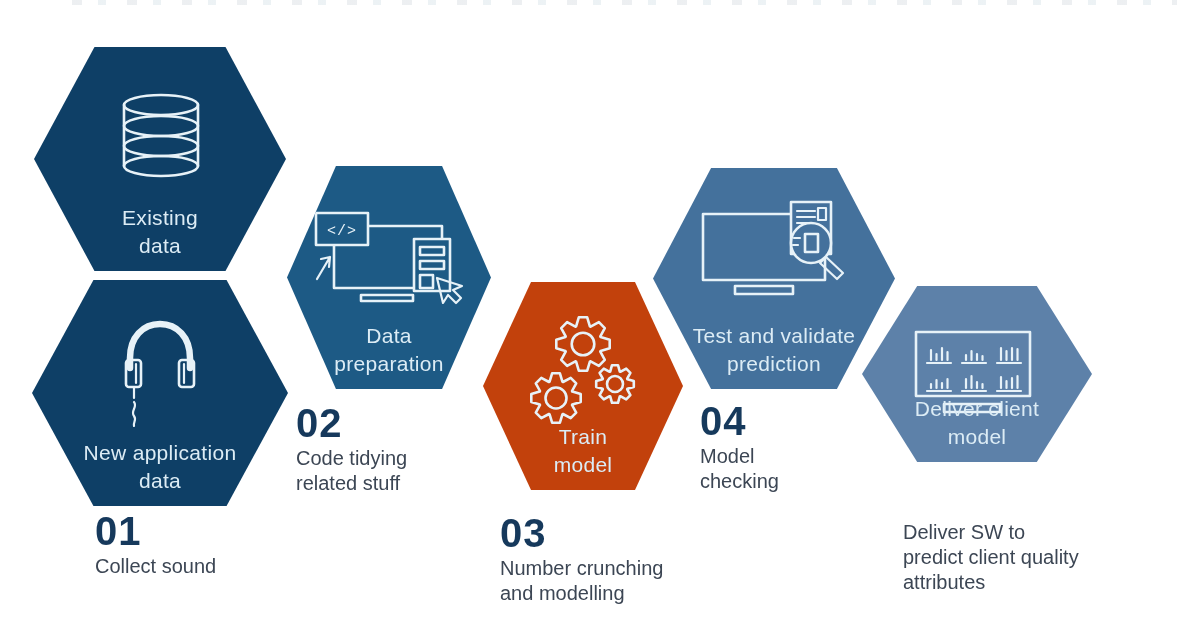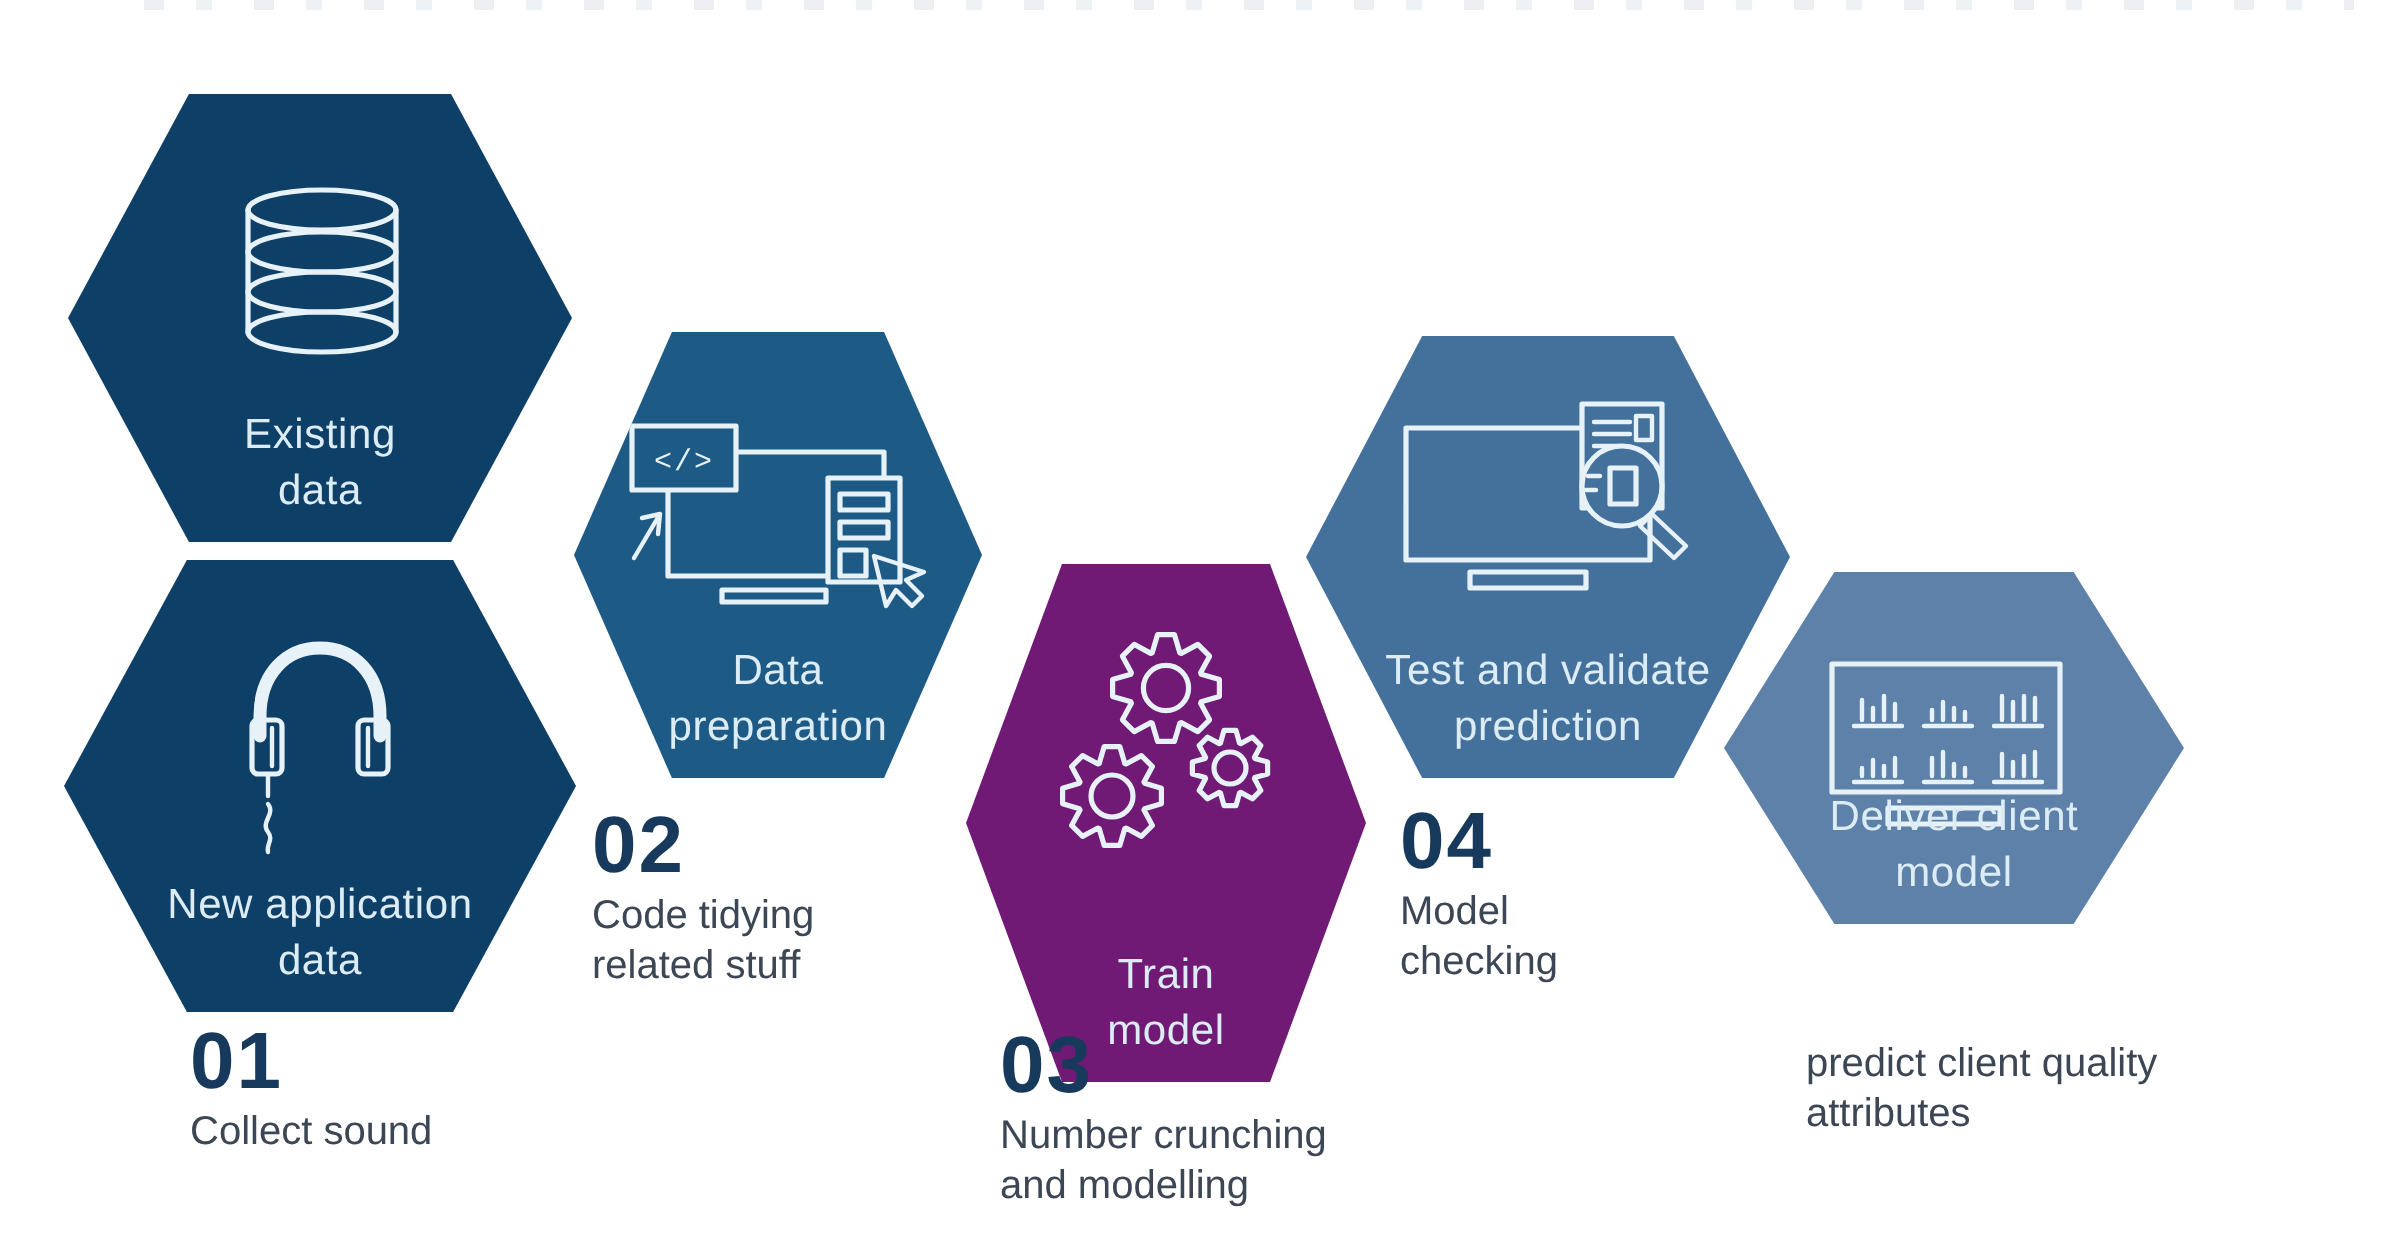--- a/index.html
+++ b/index.html
@@ -87,21 +87,21 @@
       <rect x="106" y="50" width="24" height="8"></rect>
       <rect x="106" y="64" width="13" height="13"></rect>
       <path class="thin" d="M123 67 l6 25 l5 -8 l8 8 l5 -5 l-8 -8 l9 -4 z"></path>
     </svg>
     <div class="hex-label">
       <div>Data</div>
       <div>preparation</div>
     </div>
   </div>
 
-  <div class="hex" style="left: 483px; top: 282px; width: 200px; height: 259px; background: #701a75; --hexfill: #27618c;">
+  <div class="hex" style="left: 483px; top: 282px; width: 200px; height: 208px; background: #c2410c; --hexfill: #27618c;">
     <svg class="icon" style="left:40px;top:30px" width="120" height="120" viewBox="0 0 120 120">
     <path d="M53.1 14.4 L55.8 5.3 L64.2 5.3 L66.9 14.4 L67.6 14.7 L75.9 10.2 L81.8 16.1 L77.3 24.4 L77.6 25.1 L86.7 27.8 L86.7 36.2 L77.6 38.9 L77.3 39.6 L81.8 47.9 L75.9 53.8 L67.6 49.3 L66.9 49.6 L64.2 58.7 L55.8 58.7 L53.1 49.6 L52.4 49.3 L44.1 53.8 L38.2 47.9 L42.7 39.6 L42.4 38.9 L33.3 36.2 L33.3 27.8 L42.4 25.1 L42.7 24.4 L38.2 16.1 L44.1 10.2 L52.4 14.7 Z"></path>
         <circle cx="60" cy="32" r="11.3"></circle>
         <path d="M26.6 69.7 L29.1 61.3 L36.9 61.3 L39.4 69.7 L40.0 70.0 L47.7 65.8 L53.2 71.3 L49.0 79.0 L49.3 79.6 L57.7 82.1 L57.7 89.9 L49.3 92.4 L49.0 93.0 L53.2 100.7 L47.7 106.2 L40.0 102.0 L39.4 102.3 L36.9 110.7 L29.1 110.7 L26.6 102.3 L26.0 102.0 L18.3 106.2 L12.8 100.7 L17.0 93.0 L16.7 92.4 L8.3 89.9 L8.3 82.1 L16.7 79.6 L17.0 79.0 L12.8 71.3 L18.3 65.8 L26.0 70.0 Z"></path>
         <circle cx="33" cy="86" r="10.5"></circle>
         <path d="M87.2 59.6 L89.0 53.2 L95.0 53.2 L96.8 59.6 L97.3 59.8 L103.2 56.6 L107.4 60.8 L104.2 66.7 L104.4 67.2 L110.8 69.0 L110.8 75.0 L104.4 76.8 L104.2 77.3 L107.4 83.2 L103.2 87.4 L97.3 84.2 L96.8 84.4 L95.0 90.8 L89.0 90.8 L87.2 84.4 L86.7 84.2 L80.8 87.4 L76.6 83.2 L79.8 77.3 L79.6 76.8 L73.2 75.0 L73.2 69.0 L79.6 67.2 L79.8 66.7 L76.6 60.8 L80.8 56.6 L86.7 59.8 Z"></path>
         <circle cx="92" cy="72" r="8.0"></circle>
       </svg>
     <div class="hex-label">
       <div>Train</div>
@@ -170,18 +170,19 @@
   <div class="step" style="left:700px;top:402px">
     <div class="step-number">04</div>
     <div class="step-caption">
       <div>Model</div>
       <div>checking</div>
     </div>
   </div>
 
   <div class="step" style="left:903px;top:516px">
     <div class="step-caption">
+      <div>Deliver SW to</div>
       <div>predict client quality</div>
       <div>attributes</div>
     </div>
   </div>
 
 </div>
 
 </body></html>

